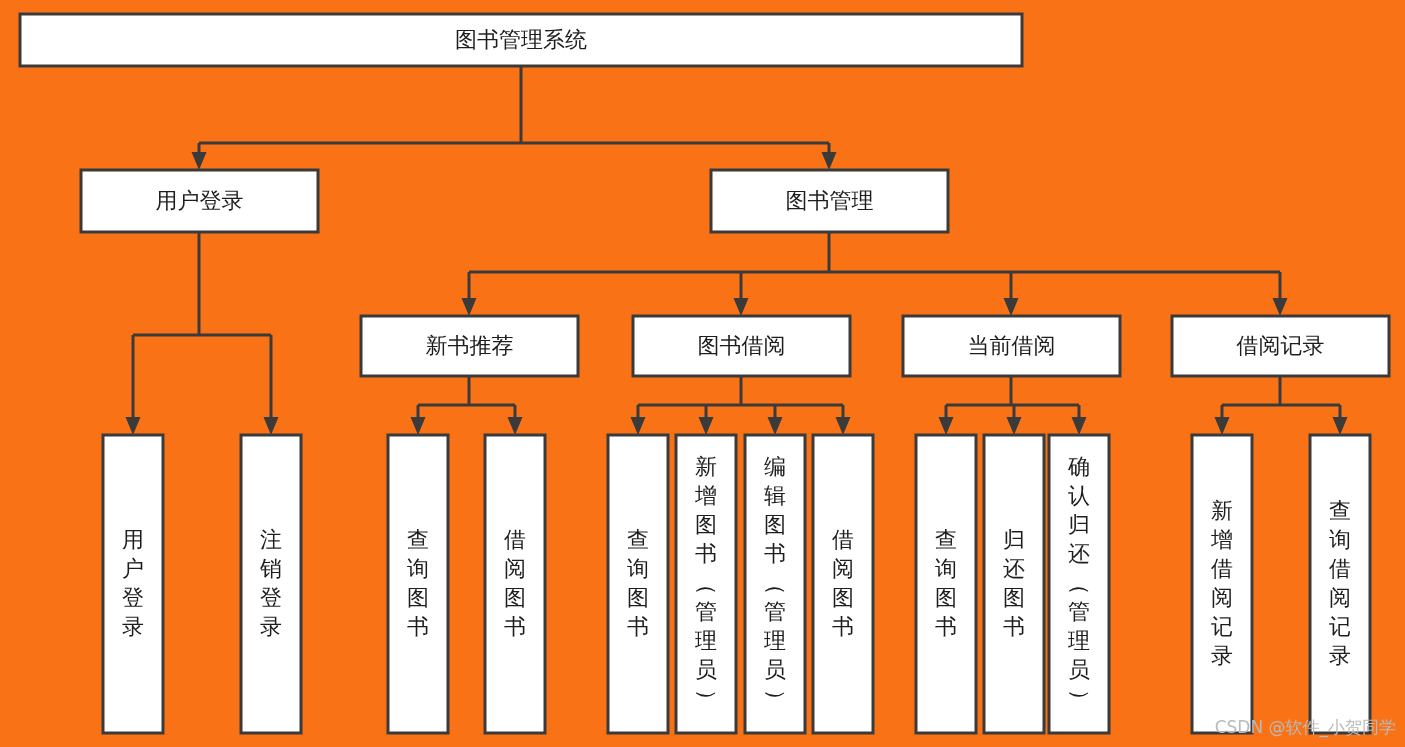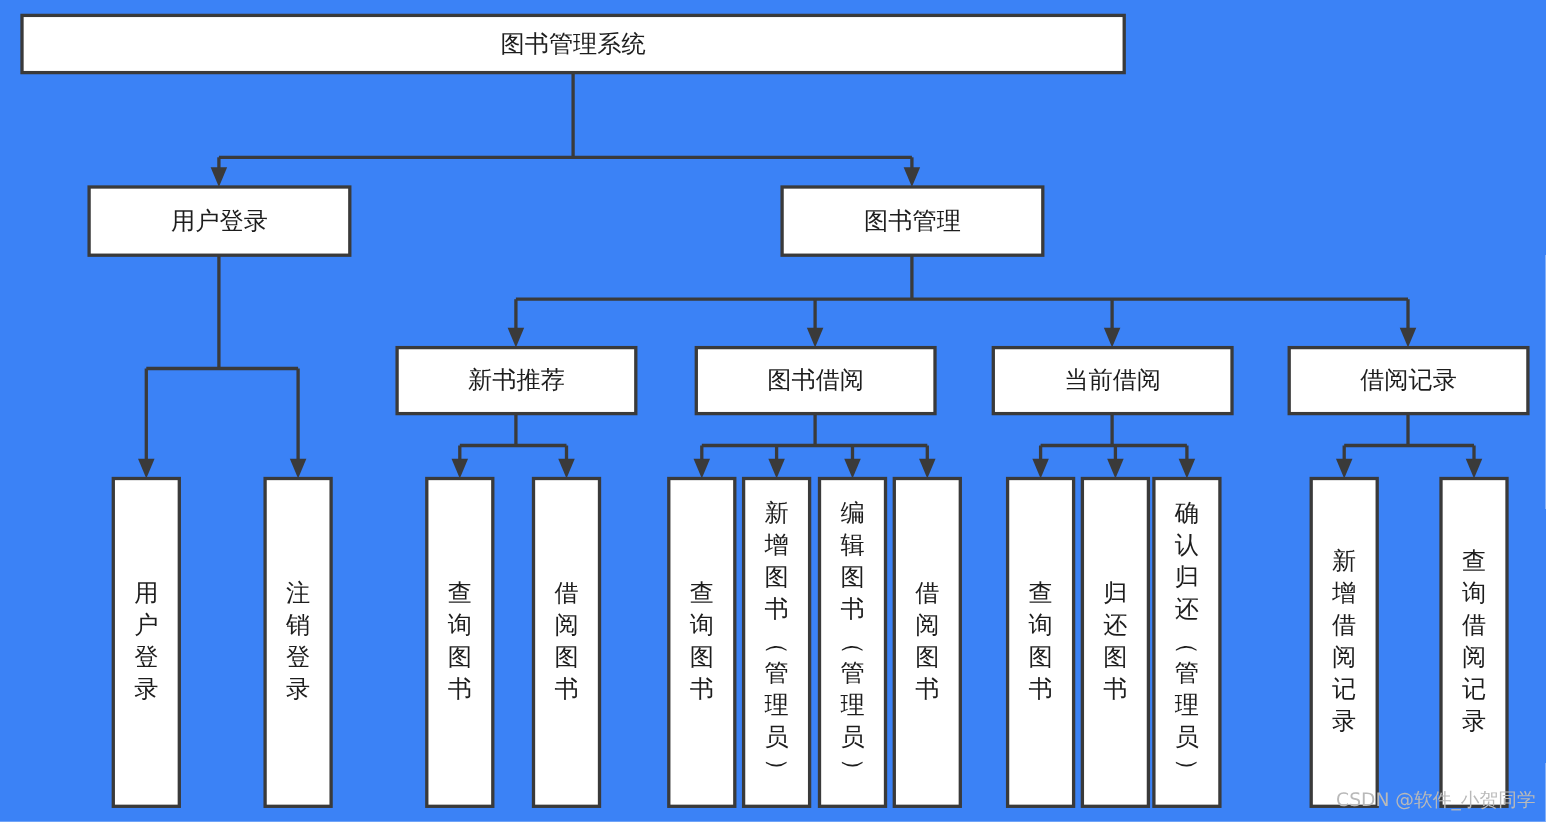--- a/index.html
+++ b/index.html
@@ -12,21 +12,21 @@
     width: 1405px;
     height: 747px;
     font-family: "DejaVu Sans", "Liberation Sans", sans-serif;
     overflow: hidden;
     position: relative;
   }
   #diagram-root {
     position: relative;
     width: 1405px;
     height: 747px;
-    background: #3b82f6;
+    background: #f97316;
   }
   svg.diagram-canvas {
     position: absolute;
     left: 0;
     top: 0;
     width: 1405px;
     height: 747px;
     display: block;
   }
   .node-box {

